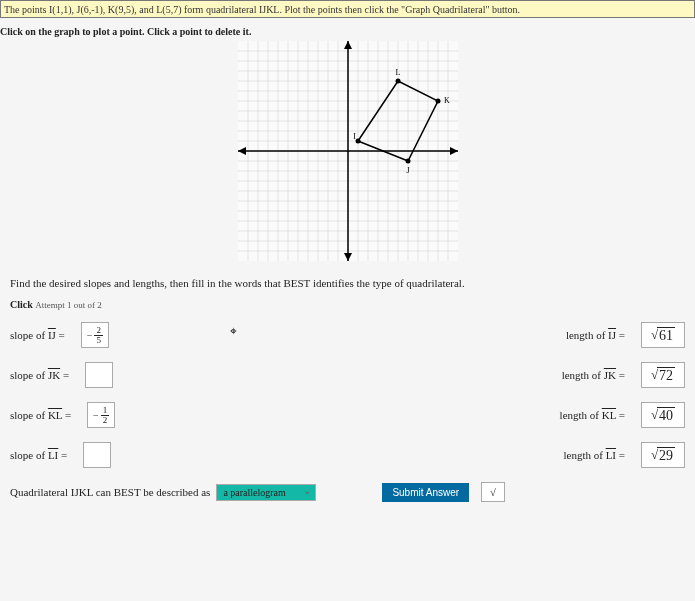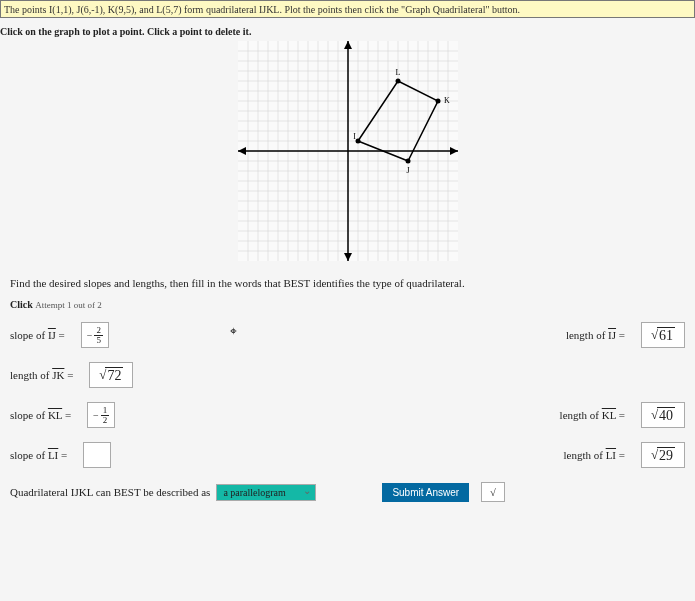--- a/index.html
+++ b/index.html
@@ -250,20 +250,24 @@
         <div class="length-group">
           <span>length of <span class="seg">IJ</span> =</span>
           <span class="input-box wide">
             <span class="sqrt">
               <span>61</span>
             </span>
           </span>
         </div>
       </div>
       <div class="row">
+        <div class="slope-group">
+          <span>slope of <span class="seg">JK</span> =</span>
+          <span class="input-box"></span>
+        </div>
         <div class="length-group">
           <span>length of <span class="seg">JK</span> =</span>
           <span class="input-box wide">
             <span class="sqrt">
               <span>72</span>
             </span>
           </span>
         </div>
       </div>
       <div class="row">

